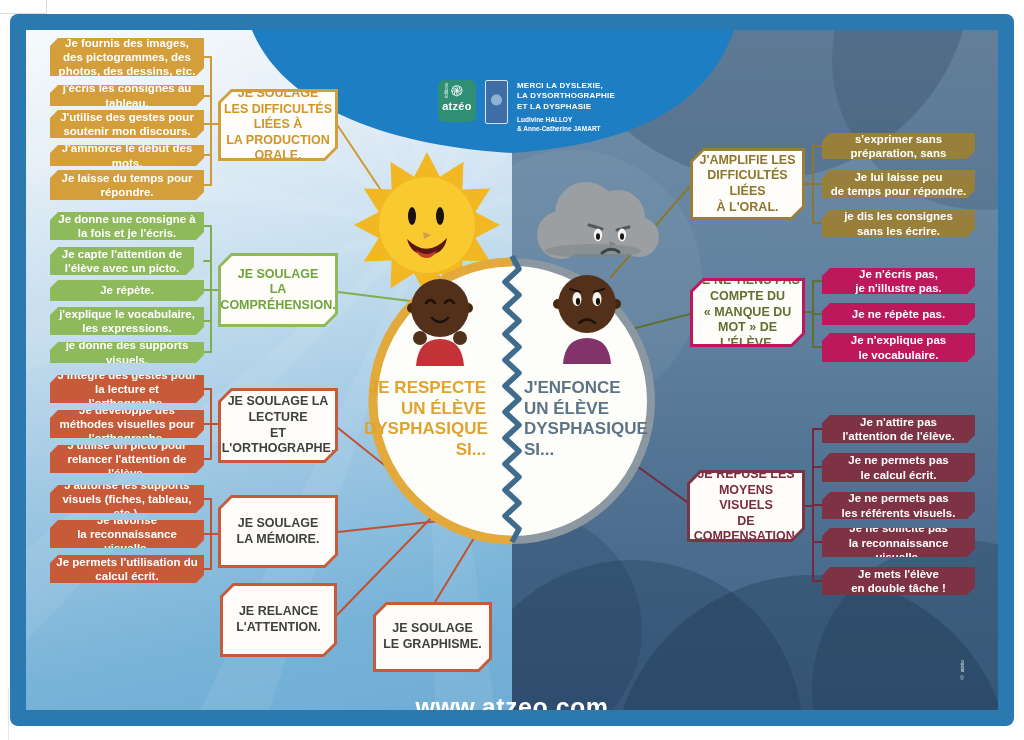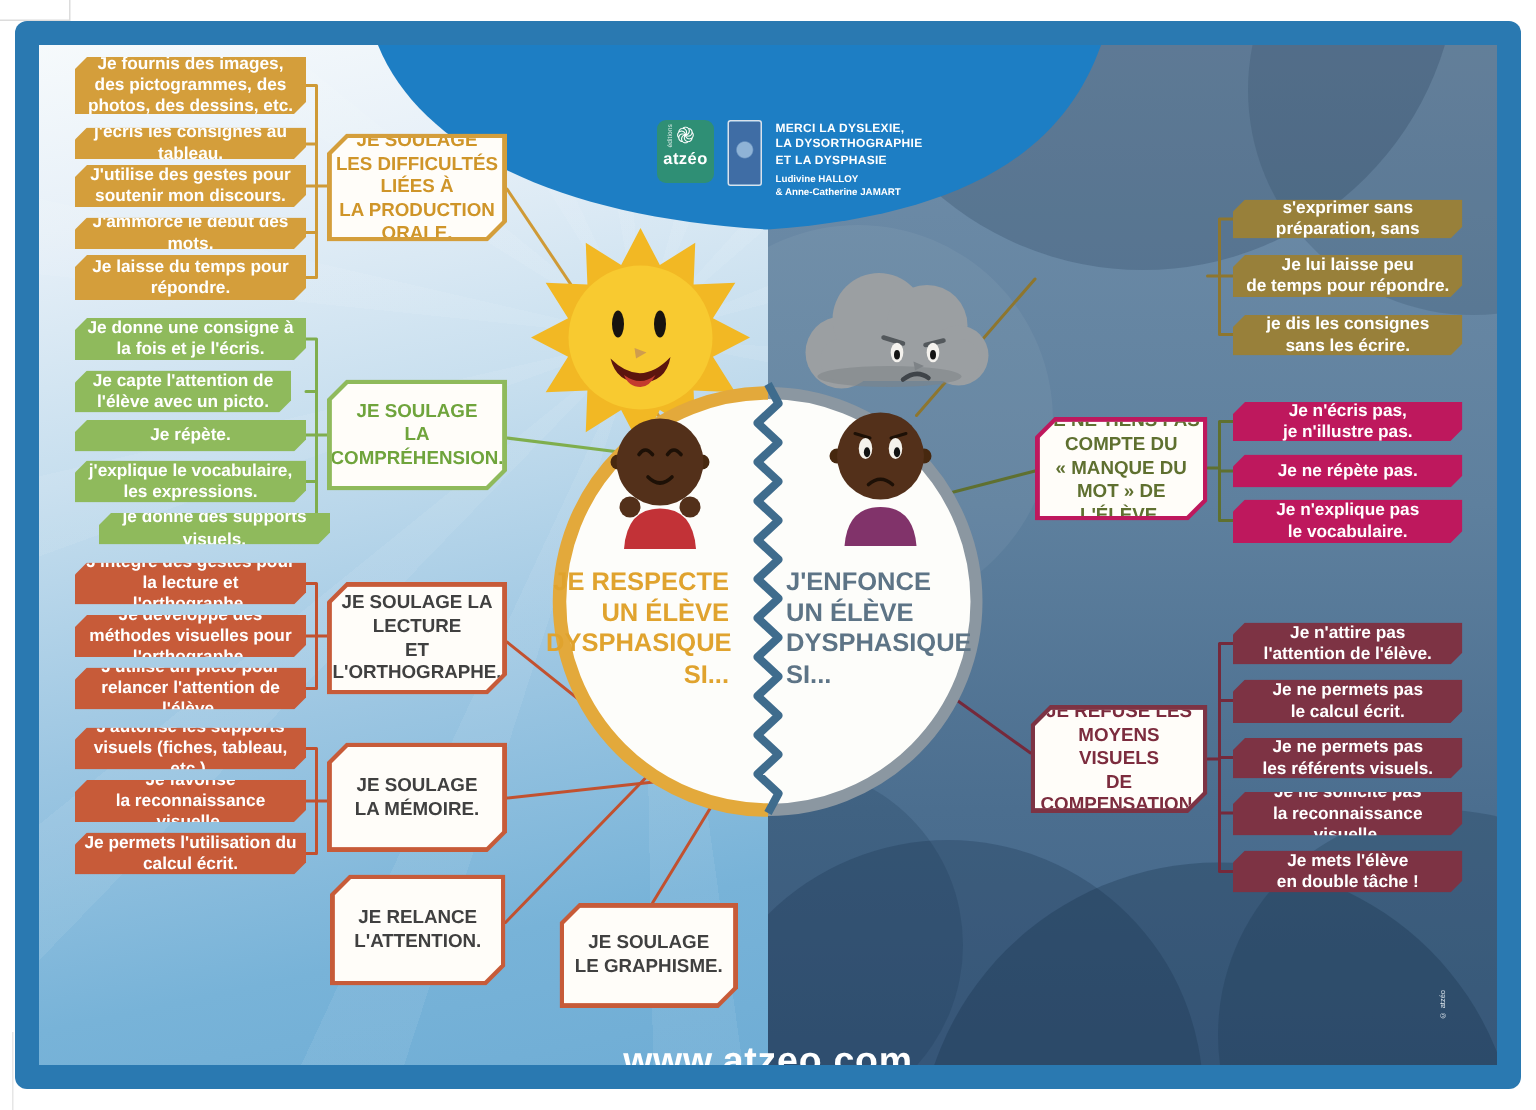--- a/index.html
+++ b/index.html
@@ -222,21 +222,21 @@
     </div>
   <div class="box c-green" style="left:24px;top:217px;width:144px;height:28px;">
       <span>Je capte l'attention de l'élève avec un picto.</span>
     </div>
   <div class="box c-green" style="left:24px;top:250px;width:154px;height:21px;">
       <span>Je répète.</span>
     </div>
   <div class="box c-green" style="left:24px;top:277px;width:154px;height:28px;">
       <span>j'explique le vocabulaire, les expressions.</span>
     </div>
-  <div class="box c-green" style="left:40px;top:312px;width:154px;height:21px;">
+  <div class="box c-green" style="left:24px;top:312px;width:154px;height:21px;">
       <span>je donne des supports visuels.</span>
     </div>
   <div class="hub c-green" style="left:192px;top:223px;width:120px;height:74px;">
     <div class="hub-in t-green"><span>JE SOULAGE
 LA
 COMPRÉHENSION.</span></div>
   </div>
 
   <div class="box c-red" style="left:24px;top:345px;width:154px;height:28px;">
       <span>J'intègre des gestes pour la lecture et l'orthographe.</span>
@@ -277,20 +277,25 @@
 
   <div id="ctext-left">JE RESPECTE
 UN ÉLÈVE
 DYSPHASIQUE
 SI...</div>
   <div id="ctext-right">J'ENFONCE
 UN ÉLÈVE
 DYSPHASIQUE
 SI...</div>
 
+  <div class="hub c-khaki" style="left:664px;top:118px;width:115px;height:72px;">
+    <div class="hub-in t-khaki"><span>J'AMPLIFIE LES
+DIFFICULTÉS LIÉES
+À L'ORAL.</span></div>
+  </div>
   <div class="box c-khaki" style="left:796px;top:103px;width:153px;height:26px;">
       <span>Je lui demande de s'exprimer sans préparation, sans support.</span>
     </div>
   <div class="box c-khaki" style="left:796px;top:140px;width:153px;height:28px;white-space:pre-line;"><span>Je lui laisse peu
 de temps pour répondre.</span></div>
   <div class="box c-khaki" style="left:796px;top:180px;width:153px;height:27px;white-space:pre-line;"><span>je dis les consignes
 sans les écrire.</span></div>
 
   <div class="hub c-olive" style="left:664px;top:248px;width:115px;height:69px;">
     <div class="hub-in t-olive"><span>JE NE TIENS PAS

